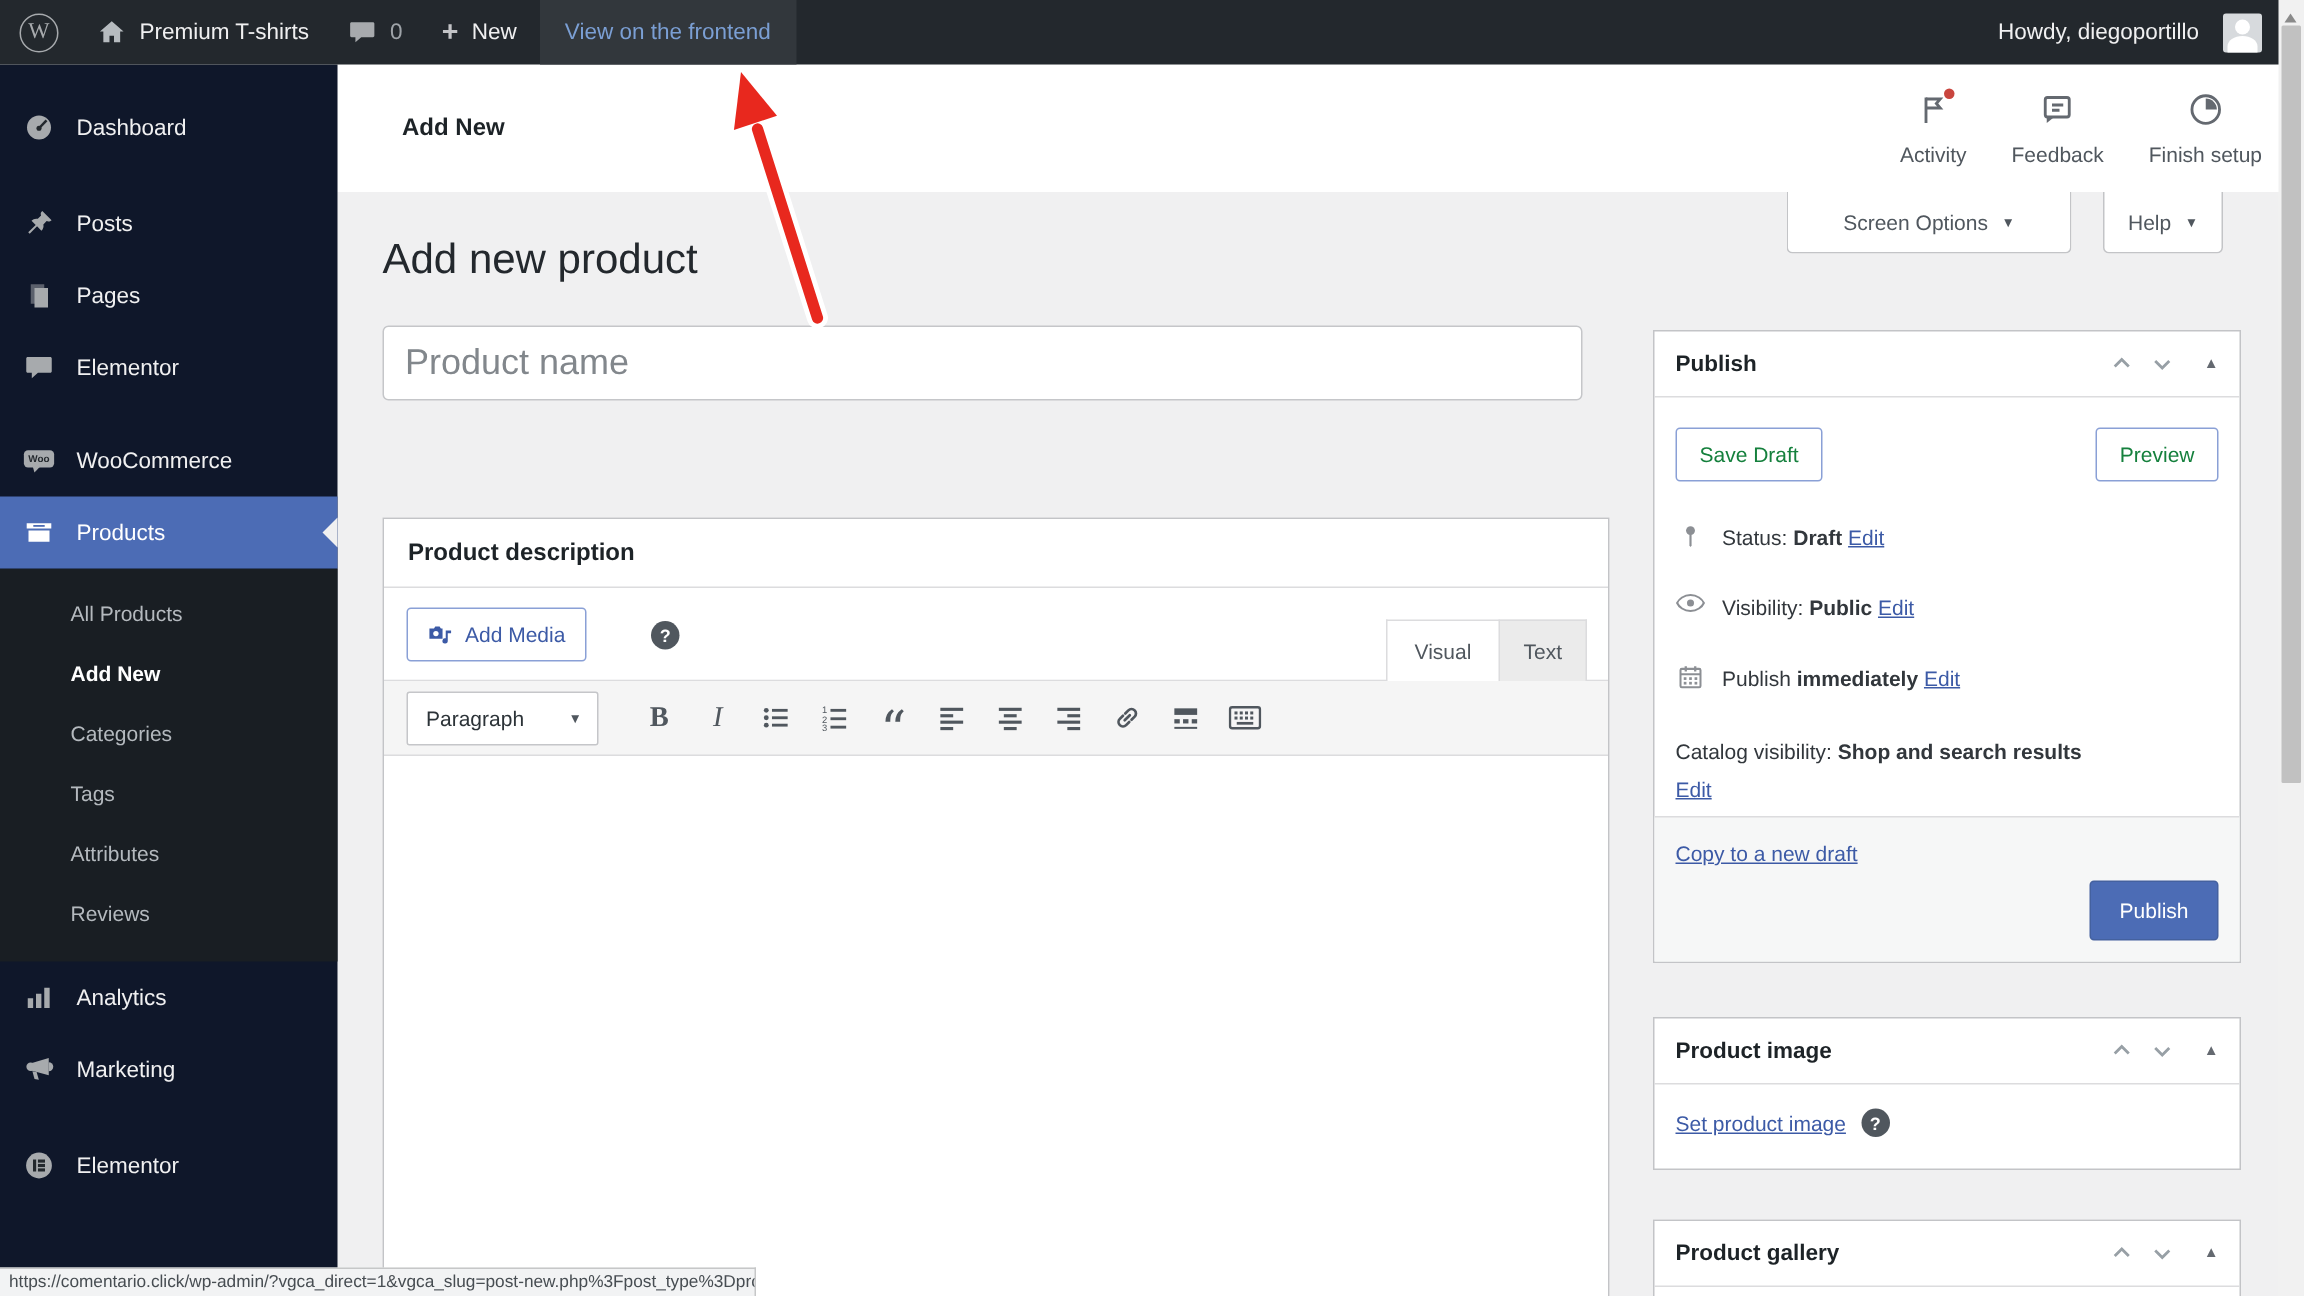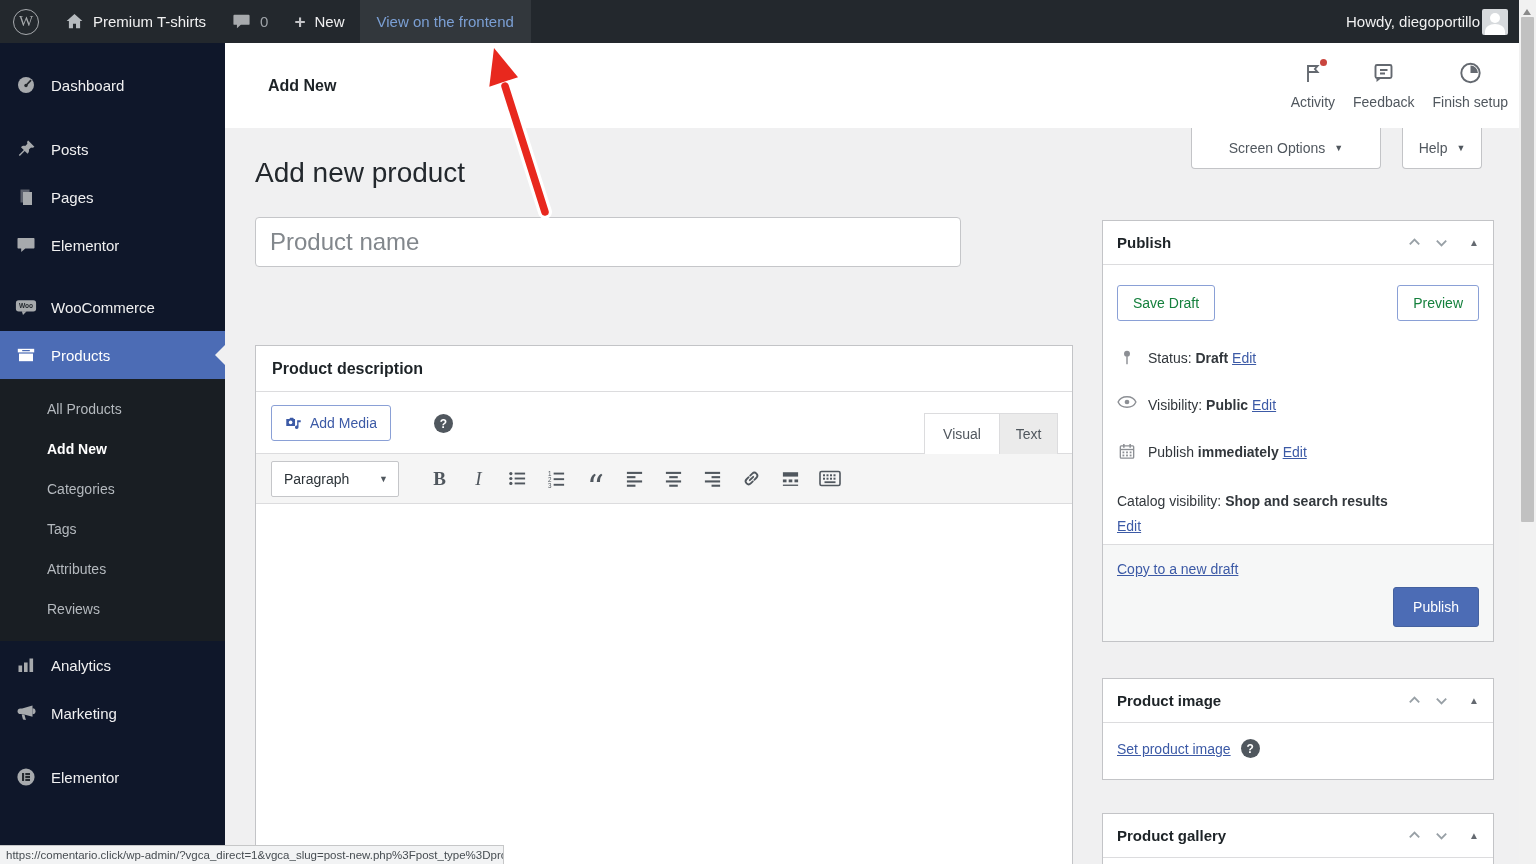--- a/index.html
+++ b/index.html
@@ -12,21 +12,21 @@
               display:flex; align-items:center; z-index:50; font-size:15px; }
   .ab-left { display:flex; align-items:center; height:100%; }
   .ab-item { display:flex; align-items:center; gap:9px; padding:0 13px; height:100%; cursor:pointer; }
   .ab-icon { display:flex; align-items:center; color:#a7aaad; }
   .wp-circle { width:26px; height:26px; border:1.7px solid #a7aaad; border-radius:50%;
                display:flex; align-items:center; justify-content:center;
                font-family:"Liberation Serif", serif; font-size:15px; color:#a7aaad; }
   .ab-count { color:#9ea3a8; }
   .ab-plus { font-size:19px; color:#c3c4c7; font-weight:bold; line-height:1; }
   .ab-frontend { background:#32373c; color:#7b9fd4; padding:0 17px; height:100%; display:flex; align-items:center; margin-left:2px; cursor:pointer; }
-  .ab-right { margin-left:auto; display:flex; align-items:center; gap:2px; padding-right:28px; }
+  .ab-right { margin-left:auto; display:flex; align-items:center; gap:16px; padding-right:28px; }
   .avatar { width:26px; height:26px; background:#d7dadd; border-radius:2px; position:relative; overflow:hidden; }
   .avatar::before { content:""; position:absolute; top:4px; left:8px; width:10px; height:10px; border-radius:50%; background:#fff; }
   .avatar::after  { content:""; position:absolute; top:15px; left:3px; width:20px; height:14px; border-radius:50% 50% 0 0; background:#fff; }
 
   
   .sidebar { position:absolute; top:43px; left:0; bottom:0; width:225px; background:#0f172a; z-index:40; }
   .sb-spacer-a { height:18px; } .sb-spacer-b { height:16px; } .sb-spacer-c { height:14px; } .sb-spacer-d { height:16px; }
   .sb-item { position:relative; height:48px; display:flex; align-items:center; gap:14px; padding-left:15px;
              color:#f0f0f1; font-size:15px; cursor:pointer; }
   .sb-icon { width:22px; display:flex; justify-content:center; align-items:center; color:#a7aaad; flex:0 0 22px; }
@@ -35,36 +35,36 @@
   .sb-notch { position:absolute; right:0; top:50%; margin-top:-10px; width:0; height:0;
               border:10px solid transparent; border-right-color:#f0f0f1; border-left-width:8px; }
   .submenu { background:#191e23; padding:10px 0 12px; }
   .sm-item { height:40px; line-height:40px; padding-left:47px; color:#b4b9be; font-size:14px; cursor:pointer; }
   .sm-item.current { color:#fff; font-weight:bold; }
 
   
   .main-header { position:absolute; left:225px; top:43px; right:0; height:85px; background:#fff; z-index:10; }
   .hdr-tab { position:absolute; left:43px; top:0; height:85px; display:flex; align-items:center;
              font-size:16px; font-weight:bold; color:#1d2327; }
-  .hdr-actions { position:absolute; right:28px; top:0; height:85px; display:flex; align-items:center; gap:18px; }
+  .hdr-actions { position:absolute; right:28px; top:0; height:85px; display:flex; align-items:center; gap:30px; }
   .hdr-action { display:flex; flex-direction:column; align-items:center; gap:5px; color:#646970; cursor:pointer; }
   .hdr-action .lbl { font-size:14px; color:#50575e; }
   .flag-wrap { position:relative; }
   .flag-dot { position:absolute; top:-2px; right:-2px; width:7px; height:7px; border-radius:50%; background:#c9453e; }
 
   .opt-tab { position:absolute; top:128px; height:41px; background:#fff; border:1px solid #c3c4c7; border-top:none;
              border-radius:0 0 4px 4px; display:flex; align-items:center; justify-content:center; gap:9px;
              font-size:14px; color:#50575e; z-index:11; cursor:pointer; }
   .opt-caret { font-size:9px; color:#50575e; }
   #screen-options-tab { left:1191px; width:190px; }
   #help-tab { left:1402px; width:80px; }
 
   
   .page-title { position:absolute; left:255px; top:157px; font-size:28px; font-weight:normal; color:#23282d; z-index:5; }
-  .name-input { position:absolute; left:255px; top:217px; width:706px; height:50px; border:1px solid #c5c6c9;
+  .name-input { position:absolute; left:255px; top:217px; width:800px; height:50px; border:1px solid #c5c6c9;
                 border-radius:4px; background:#fff; font-size:24px; padding:0 14px; color:#2c3338; z-index:5;
                 font-family:"Liberation Sans", sans-serif; }
   .name-input::placeholder { color:#82878c; opacity:1; }
 
   
   .desc-panel { position:absolute; left:255px; top:345px; width:818px; height:519px; background:#fff;
                 border:1px solid #c3c4c7; z-index:5; }
   .panel-h { height:46px; display:flex; align-items:center; padding:0 16px; font-size:16px; font-weight:bold;
              color:#1d2327; border-bottom:1px solid #dcdcde; }
   .editor-tools { position:relative; height:61px; background:#fff; }

